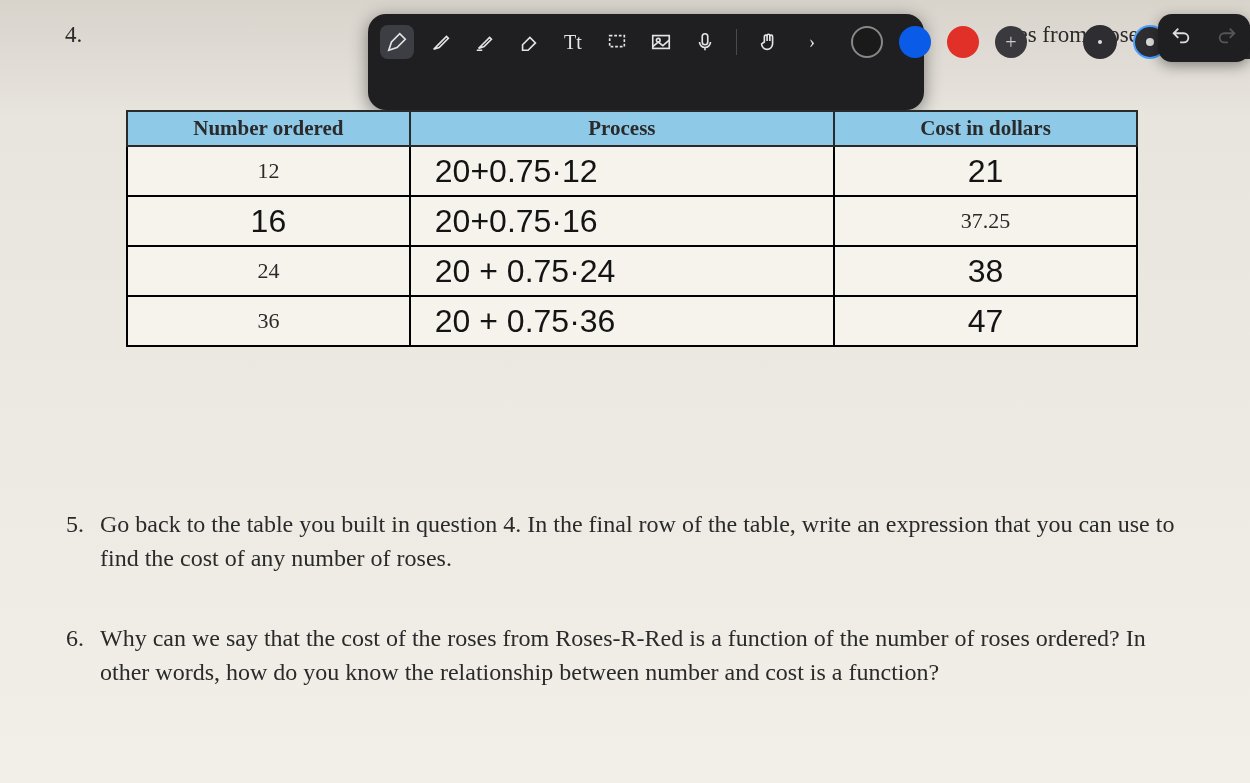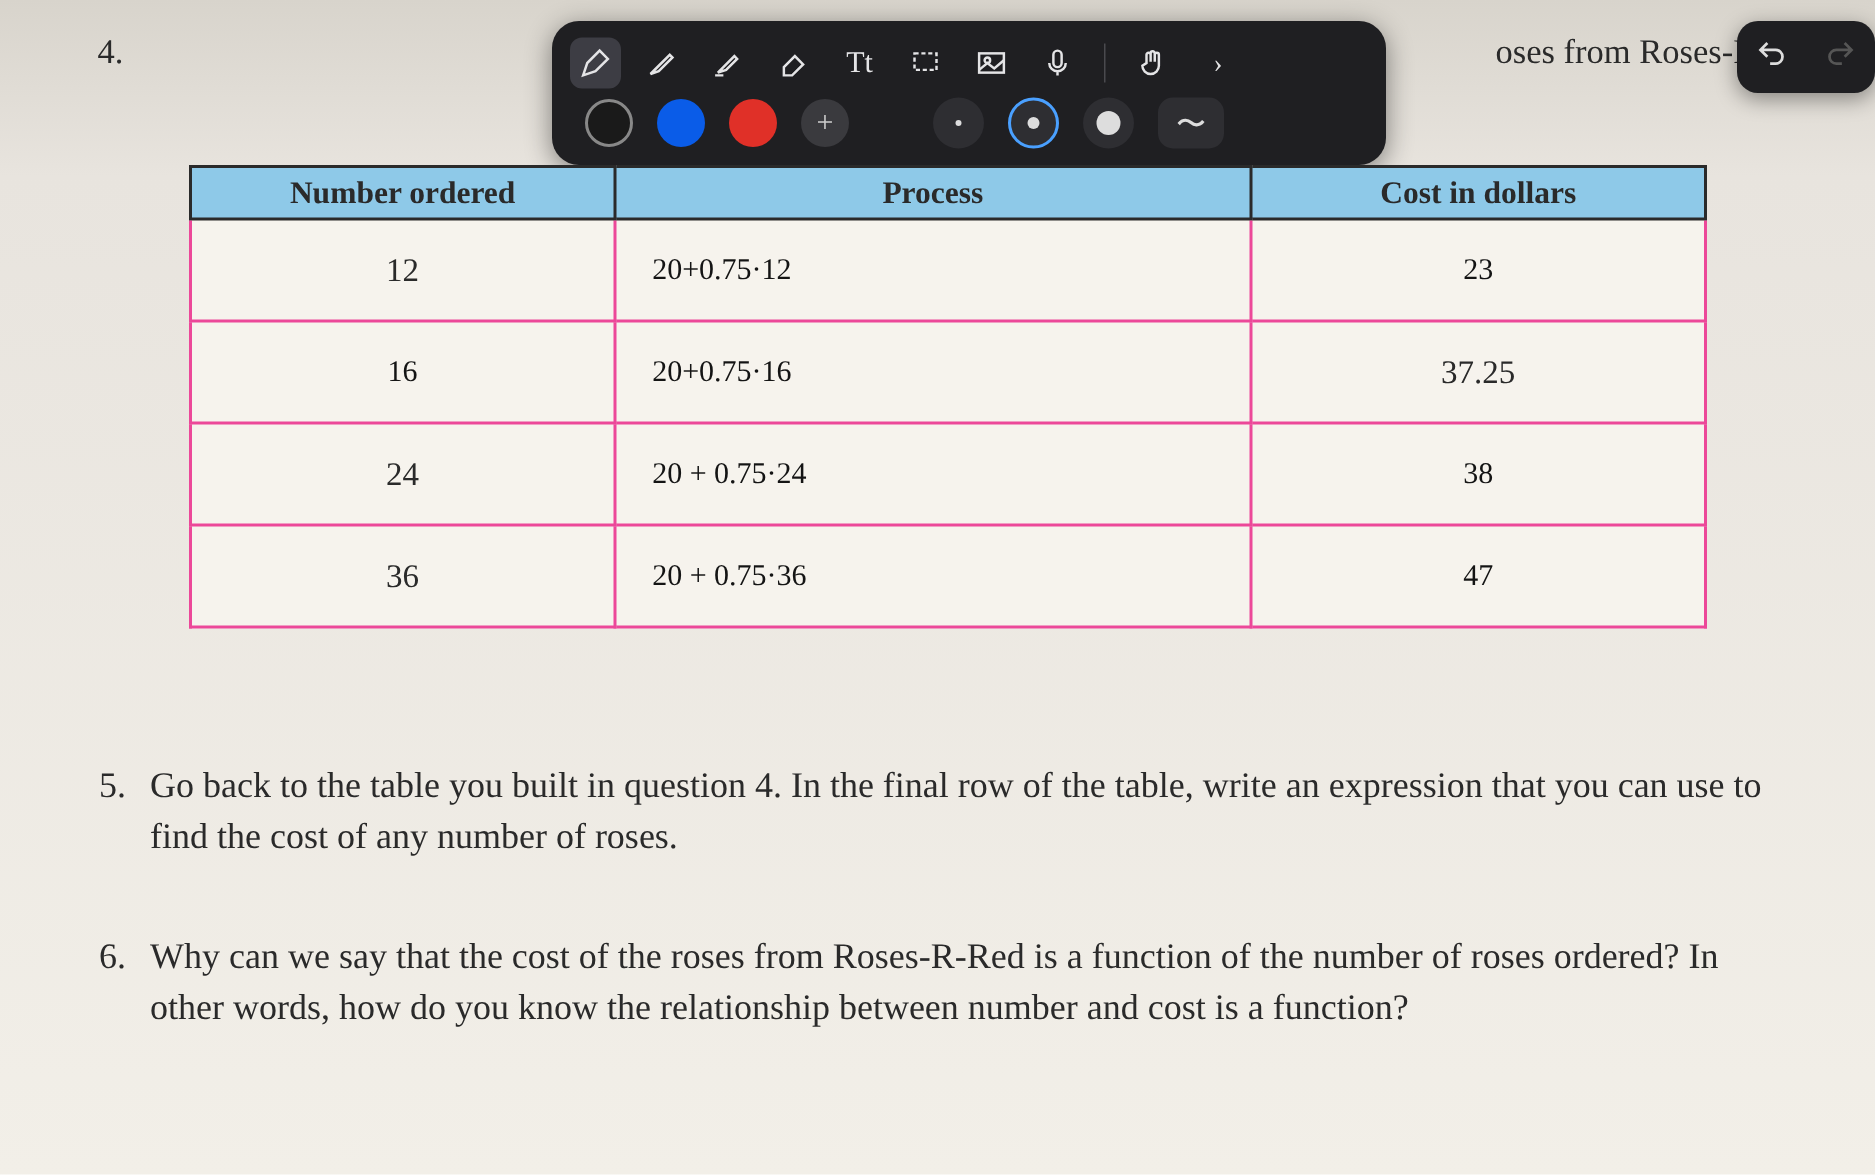--- a/index.html
+++ b/index.html
@@ -29,21 +29,21 @@
     .toolbar {
       position: absolute;
       top: 14px;
       left: 368px;
       width: 556px;
       height: 96px;
       background: #1f1f22;
       border-radius: 18px;
       box-shadow: 0 4px 18px rgba(0,0,0,0.45);
       display: flex;
-      flex-direction: column;
+      flex-direction: row;
       padding: 8px 6px 6px 6px;
     }
     .toolbar-row {
       display: flex;
       align-items: center;
       gap: 10px;
       height: 40px;
       padding: 0 6px;
     }
     .tool-btn {
@@ -109,32 +109,32 @@
     th {
       background: #8ec9e8;
       border: 2px solid #2a2a2a;
       font-family: "Comic Sans MS", cursive;
       font-weight: 600;
       font-size: 21px;
       padding: 4px 6px;
       text-align: center;
     }
     td {
-      border: 2px solid #ec4899;
+      border: 2px solid #000000;
       font-size: 22px;
-      padding: 20px 6px;
+      padding: 2px 6px;
       height: 50px;
       text-align: center;
       vertical-align: middle;
       position: relative;
     }
     td.process { text-align:left; padding-left: 24px; }
     .handwritten {
-      font-family: Liberation Serif, serif;
-      font-size: 20px;
+      font-family: Liberation Sans, sans-serif;
+      font-size: 32px;
       color: #141414;
       font-weight: 500;
     }
     .typed {
       font-family: "Comic Sans MS", cursive;
       font-size: 22px;
     }
     .q5, .q6 {
       position: absolute;
       left: 66px;
@@ -247,21 +247,21 @@
       <tr>
         <th>Number ordered</th>
         <th>Process</th>
         <th>Cost in dollars</th>
       </tr>
     </thead>
     <tbody id="tbody">
         <tr>
           <td class="typed">12</td>
           <td class="process handwritten">20+0.75·12</td>
-          <td class="handwritten">23</td>
+          <td class="handwritten">21</td>
         </tr>
         <tr>
           <td class="handwritten">16</td>
           <td class="process handwritten">20+0.75·16</td>
           <td class="typed">37.25</td>
         </tr>
         <tr>
           <td class="typed">24</td>
           <td class="process handwritten">20 + 0.75·24</td>
           <td class="handwritten">38</td>

